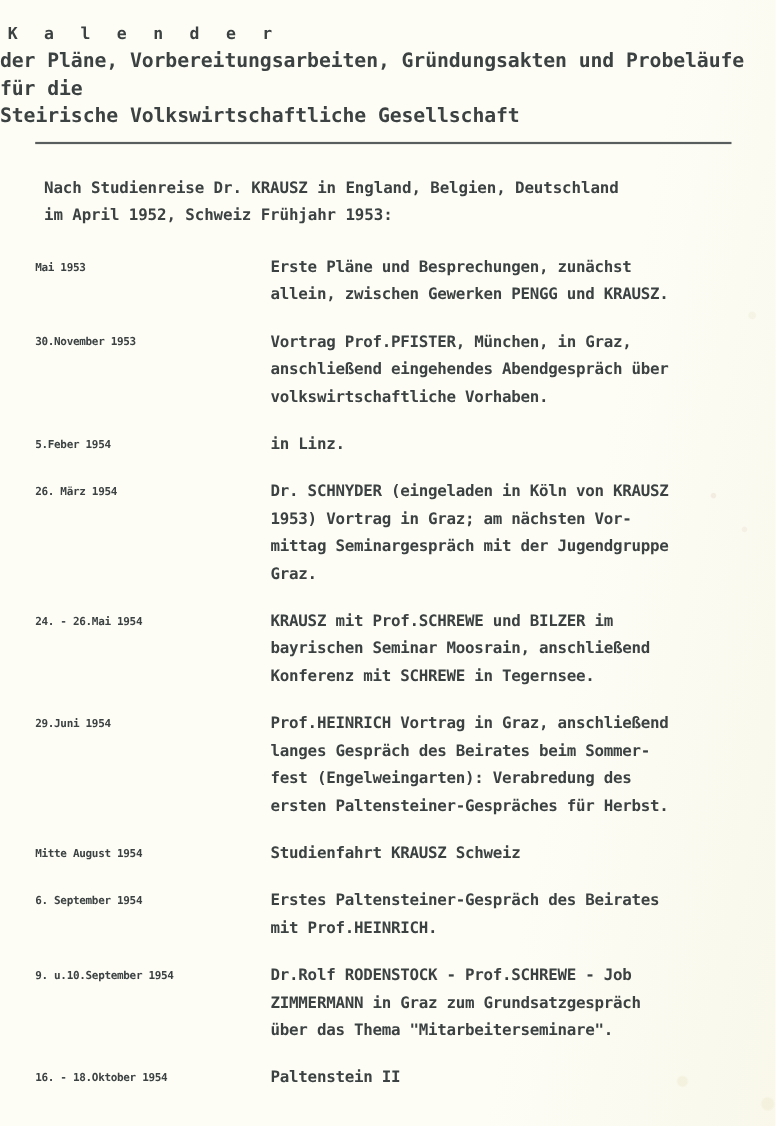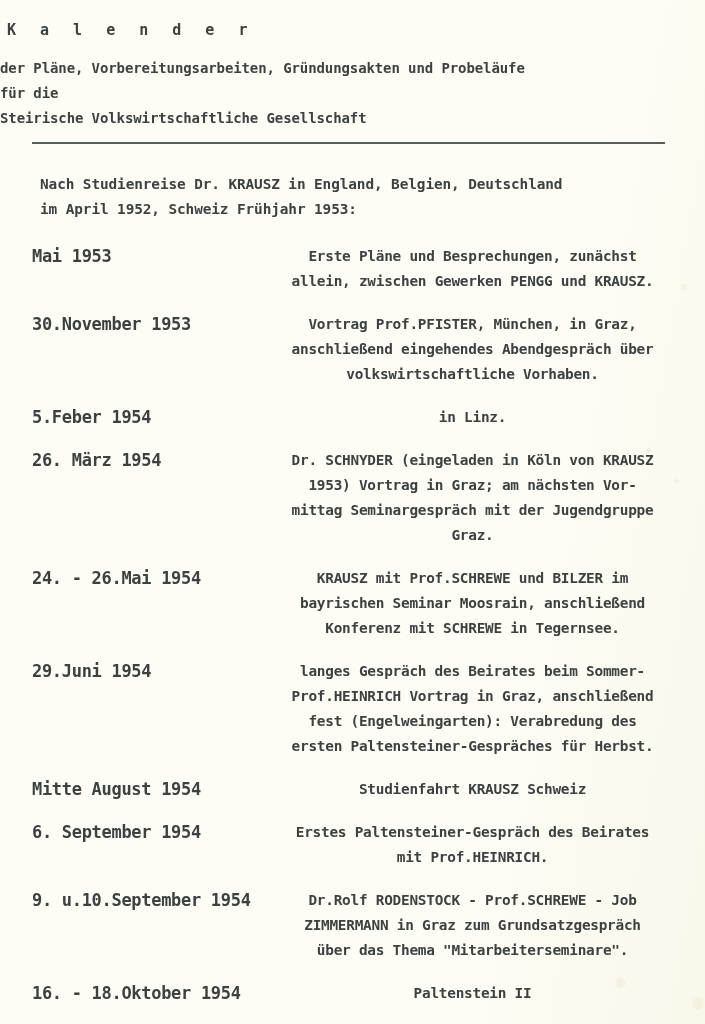--- a/index.html
+++ b/index.html
@@ -42,24 +42,24 @@
     padding-top: 20px;
   }
   .doc-title {
     font-size: 15px;
     font-weight: bold;
     letter-spacing: 7.5px;
     line-height: 20px;
     padding-left: 7px;
   }
   .doc-subtitle {
-    font-size: 14px;
-    font-weight: bold;
-    line-height: 25px;
-    margin-top: 16px;
+    font-size: 18px;
+    font-weight: bold;
+    line-height: 25px;
+    margin-top: 3px;
     letter-spacing: -0.1px;
   }
   .doc-subtitle-line {
     display: block;
     white-space: nowrap;
   }
   .rule {
     height: 0;
     border-top: 2.4px solid #4a5050;
     margin: 11px 40px 0 32px;
@@ -86,34 +86,33 @@
     margin-bottom: 18px;
   }
   .entry:last-child { margin-bottom: 0; }
   .entry.tight { margin-bottom: 7px; }
 
   .entry-date {
     width: 246px;
     flex: 0 0 246px;
     padding-left: 32px;
     box-sizing: border-box;
-    font-size: 17px;
+    font-size: 10px;
     font-weight: bold;
     line-height: 25px;
     white-space: nowrap;
     letter-spacing: -0.3px;
   }
   .entry-desc {
     flex: 1 1 auto;
     font-size: 14.4px;
     font-weight: bold;
     line-height: 25px;
     letter-spacing: -0.25px;
     padding-right: 6px;
-    text-align: center;
   }
   .desc-line { display: block; white-space: nowrap; }
 </style>
 </head>
 <body>
 
 <div class="paper-grain"></div>
 
 <div class="page">
 
@@ -167,22 +166,22 @@
         <div class="entry-date">24. - 26.Mai 1954</div>
         <div class="entry-desc">
           <span class="desc-line">KRAUSZ mit Prof.SCHREWE und BILZER im</span>
           <span class="desc-line">bayrischen Seminar Moosrain, anschließend</span>
           <span class="desc-line">Konferenz mit SCHREWE in Tegernsee.</span>
         </div>
       </div>
       <div class="entry">
         <div class="entry-date">29.Juni 1954</div>
         <div class="entry-desc">
+          <span class="desc-line">Prof.HEINRICH Vortrag in Graz, anschließend</span>
           <span class="desc-line">langes Gespräch des Beirates beim Sommer-</span>
-          <span class="desc-line">Prof.HEINRICH Vortrag in Graz, anschließend</span>
           <span class="desc-line">fest (Engelweingarten): Verabredung des</span>
           <span class="desc-line">ersten Paltensteiner-Gespräches für Herbst.</span>
         </div>
       </div>
       <div class="entry">
         <div class="entry-date">Mitte August 1954</div>
         <div class="entry-desc">
           <span class="desc-line">Studienfahrt KRAUSZ Schweiz</span>
         </div>
       </div>

